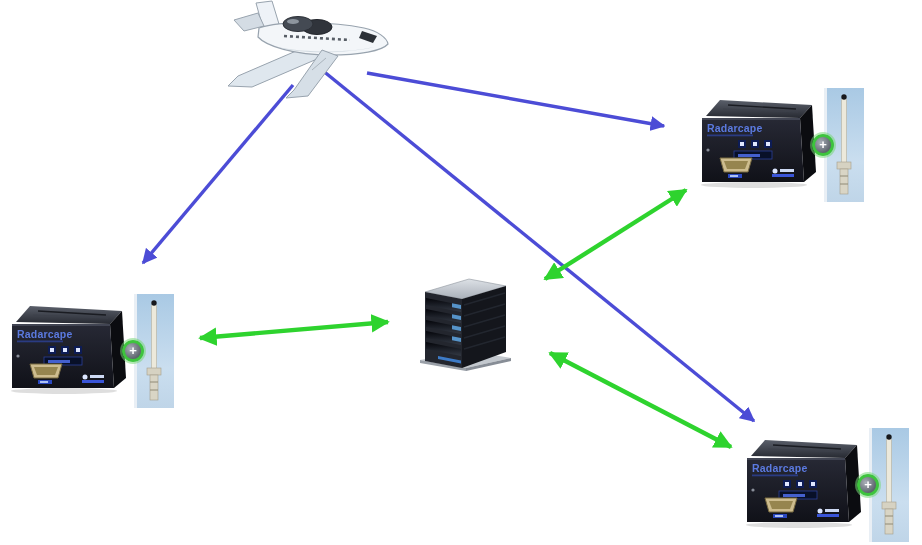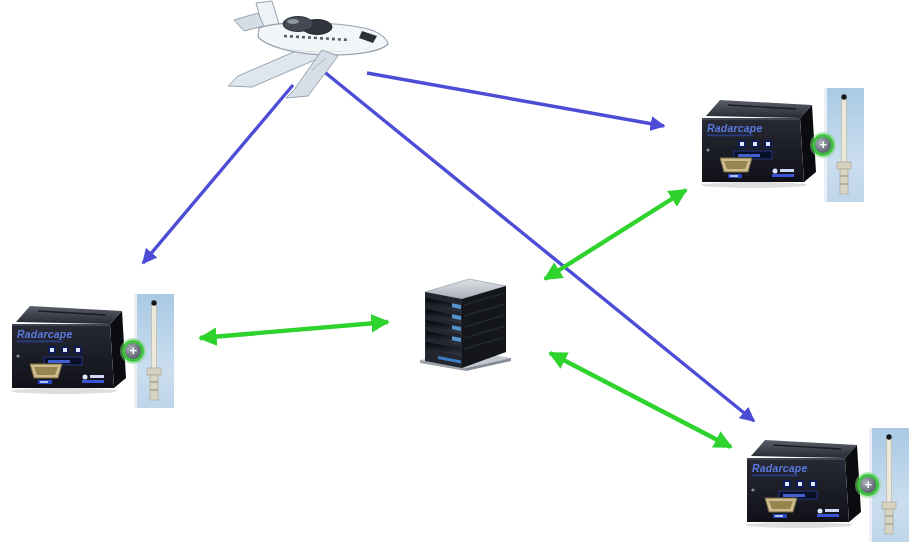--- a/index.html
+++ b/index.html
@@ -1,20 +1,20 @@
 <!DOCTYPE html>
 <html><head>
 <meta charset="utf-8">
 <style>
   html,body{margin:0;padding:0;background:#fff;font-family:"Liberation Sans",sans-serif;}
   #canvas{position:relative;width:922px;height:545px;background:#fff;overflow:hidden;}
   #links-layer{position:absolute;left:0;top:0;width:922px;height:545px;z-index:1;}
   .node{position:absolute;z-index:2;}
   
-  .receiver{width:168px;height:118px;font-style:italic;}
+  .receiver{width:168px;height:118px;}
   .rx-box{position:absolute;left:0;top:8px;width:120px;height:96px;}
   .rx-panel{position:absolute;left:126px;top:4px;width:40px;height:114px;}
   .rx-plus{position:absolute;left:114px;top:50px;width:22px;height:22px;border-radius:50%;
            border:3px solid #3ec43e;box-shadow:0 0 0 2px rgba(120,215,120,.55);
            background:radial-gradient(circle at 35% 35%, #aab0b9, #596069 75%);
            display:flex;align-items:center;justify-content:center;z-index:3;box-sizing:border-box;}
   .rx-plus span{color:#fff;font-weight:bold;font-size:13px;line-height:1;margin-top:-1px;}
   
   #aircraft{width:175px;height:100px;}
   #server{width:95px;height:100px;}

